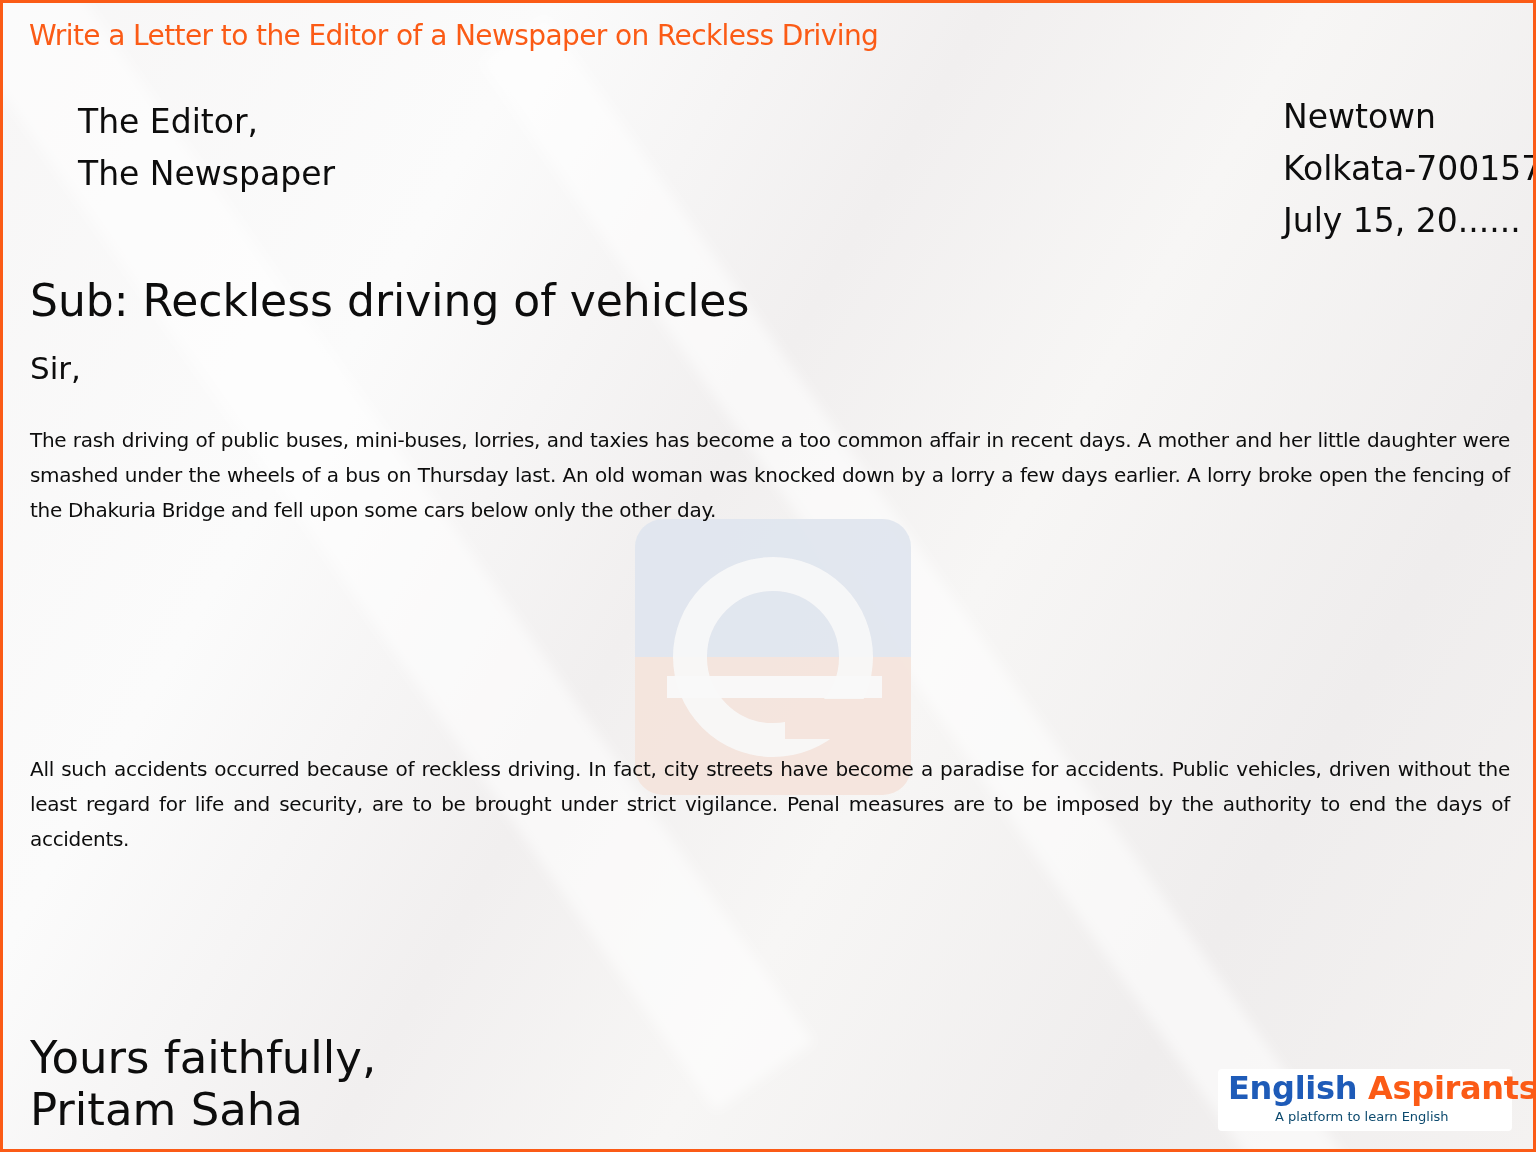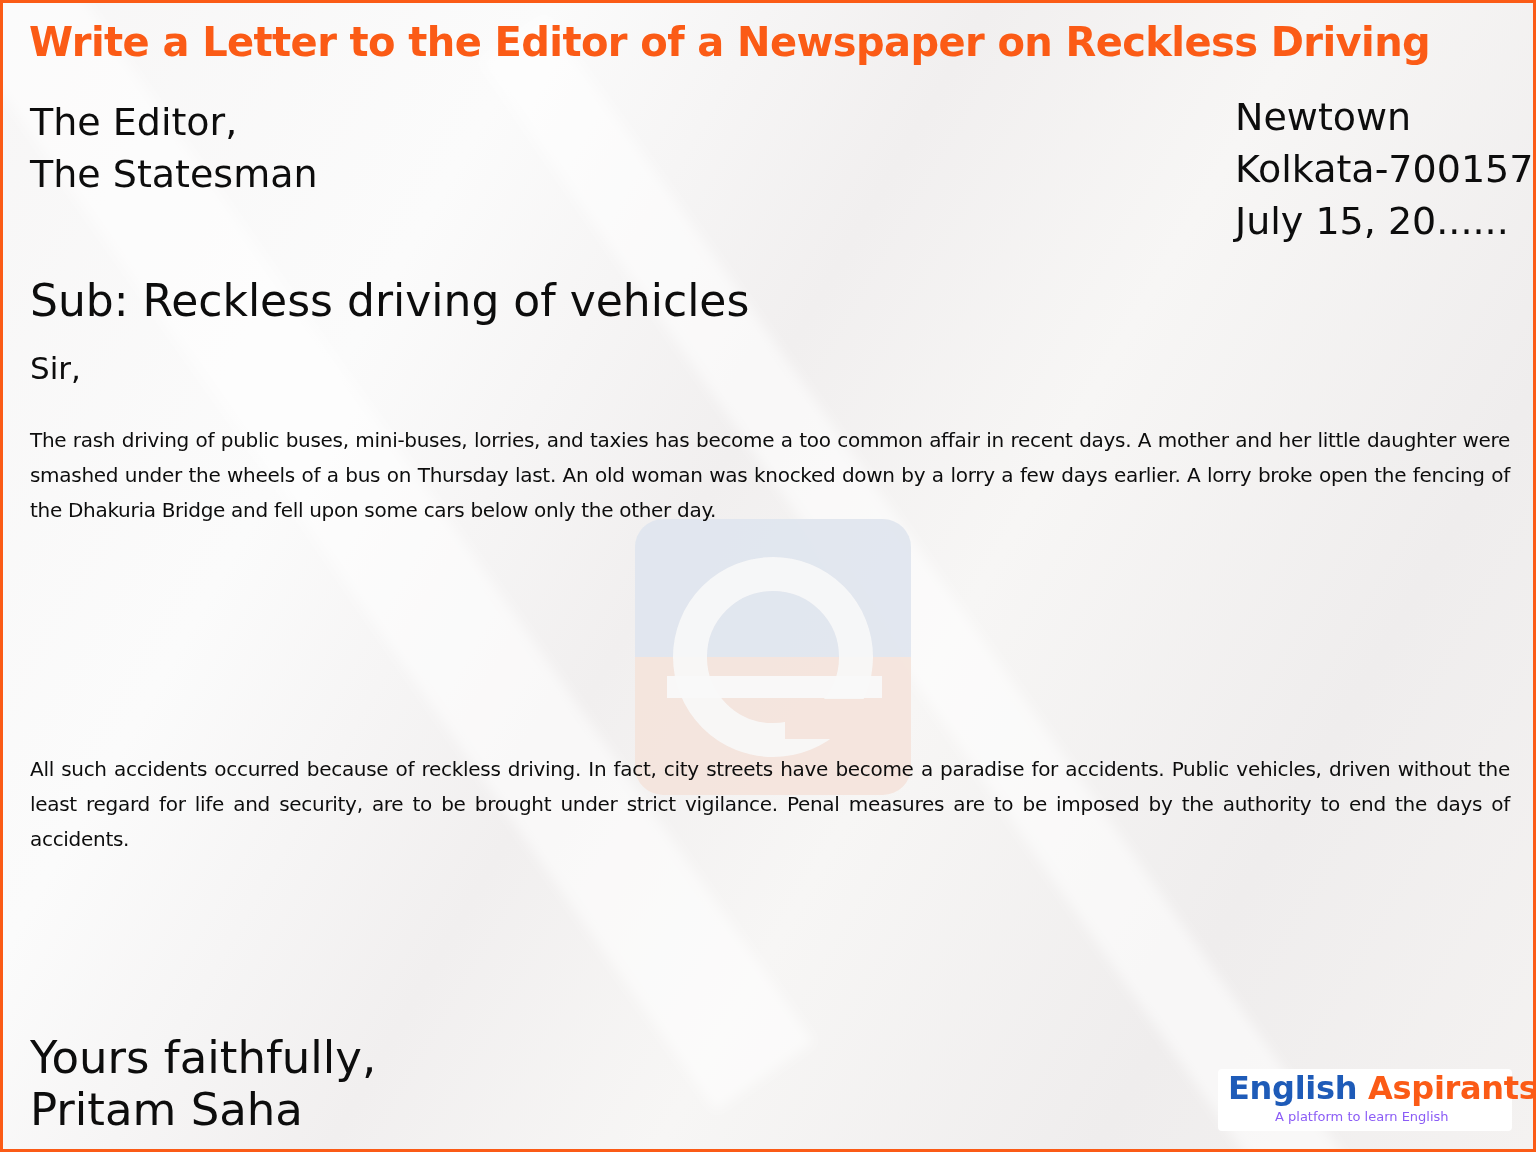--- a/index.html
+++ b/index.html
@@ -28,24 +28,24 @@
     .wm-bot { position:absolute; left:0; bottom:0; width:100%; height:50%; background:#f5e4dc; }
     .wm-ring {
       position:absolute; left:38px; top:38px; width:200px; height:200px; border-radius:50%;
       border: 34px solid rgba(250,250,250,0.9); box-sizing:border-box;
     }
     .wm-bar { position:absolute; left:32px; top:157px; width:215px; height:22px; background:rgba(250,250,250,0.95); }
     .wm-gap { position:absolute; left:150px; top:180px; width:120px; height:40px; background:#f5e4dc; }
 
     .title {
       position: absolute; left: 26px; top: 16px;
-      font-family: "DejaVu Sans", sans-serif; font-weight: bold;
-      font-size: 40px; color: #fb5b16; letter-spacing: -0.6px; white-space: nowrap;
+      font-family: "DejaVu Sans", sans-serif; font-weight: normal;
+      font-size: 28px; color: #fb5b16; letter-spacing: -0.6px; white-space: nowrap;
     }
-    .addr { position: absolute; font-size: 38px; line-height: 52px; }
+    .addr { position: absolute; font-size: 33px; line-height: 52px; margin-left: 48px; }
     .addr div { white-space: nowrap; }
     .addr-left { left: 27px; top: 93px; }
     .addr-right { left: 1232px; top: 88px; }
     .subject {
       position: absolute; left: 27px; top: 272px; font-size: 44px; 
       text-underline-offset: 5px; white-space: nowrap;
     }
     .salutation { position: absolute; left: 27px; top: 347px; font-size: 31px; }
     .para {
       position: absolute; left: 27px; width: 1480px;
@@ -59,21 +59,21 @@
       position: absolute; left: 1215px; top: 1066px; width: 294px; height: 62px;
       background: #ffffff; border-radius: 4px;
     }
     .logo-main {
       position: absolute; left: 10px; top: 0px; font-weight: bold; font-size: 32px; white-space: nowrap;
       letter-spacing: -0.3px;
     }
     .logo-en { color: #1e5bb8; }
     .logo-asp { color: #fb5b16; }
     .logo-tag {
-      position: absolute; left: 57px; top: 40px; font-size: 13px; color: #8b5cf6; white-space: nowrap;
+      position: absolute; left: 57px; top: 40px; font-size: 13px; color: #0c4a6e; white-space: nowrap;
     }
   </style>
 </head>
 <body>
 
 <div class="page">
   <div class="bg-streak" style="left:300px;top:-200px;width:120px;height:1400px;"></div>
   <div class="bg-streak" style="left:900px;top:-100px;width:80px;height:1500px;"></div>
 
   <div class="watermark">
@@ -81,21 +81,21 @@
     <div class="wm-bot"></div>
     <div class="wm-ring"></div>
     <div class="wm-bar"></div>
     <div class="wm-gap"></div>
   </div>
 
   <div class="title">Write a Letter to the Editor of a Newspaper on Reckless Driving</div>
 
   <div class="addr addr-left">
     <div>The Editor,</div>
-    <div>The Statesman</div>
+    <div>The Newspaper</div>
   </div>
 
   <div class="addr addr-right">
     <div>Newtown</div>
     <div>Kolkata-700157</div>
     <div>July 15, 20......</div>
   </div>
 
   <div class="subject">Sub: Reckless driving of vehicles</div>
   <div class="salutation">Sir,</div>

